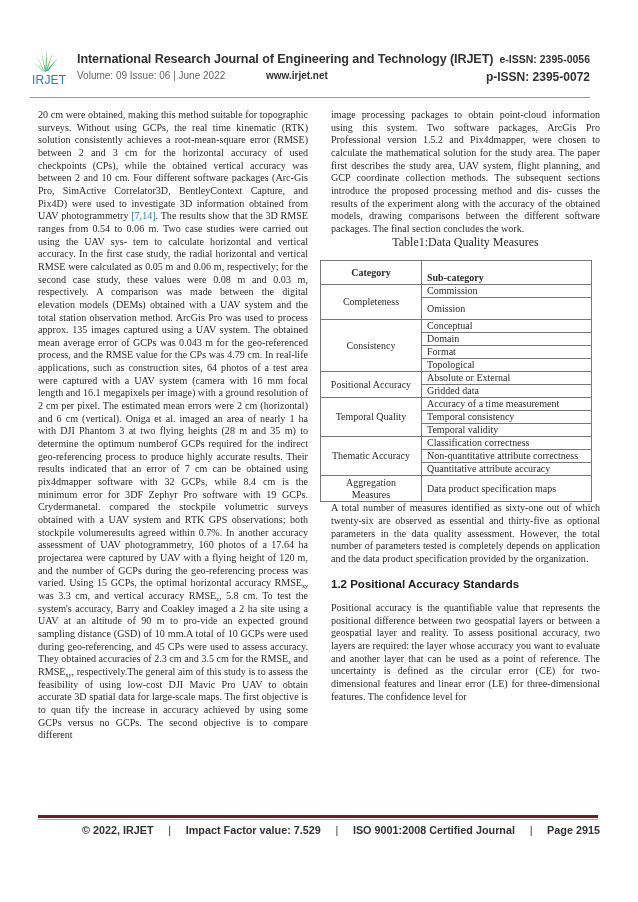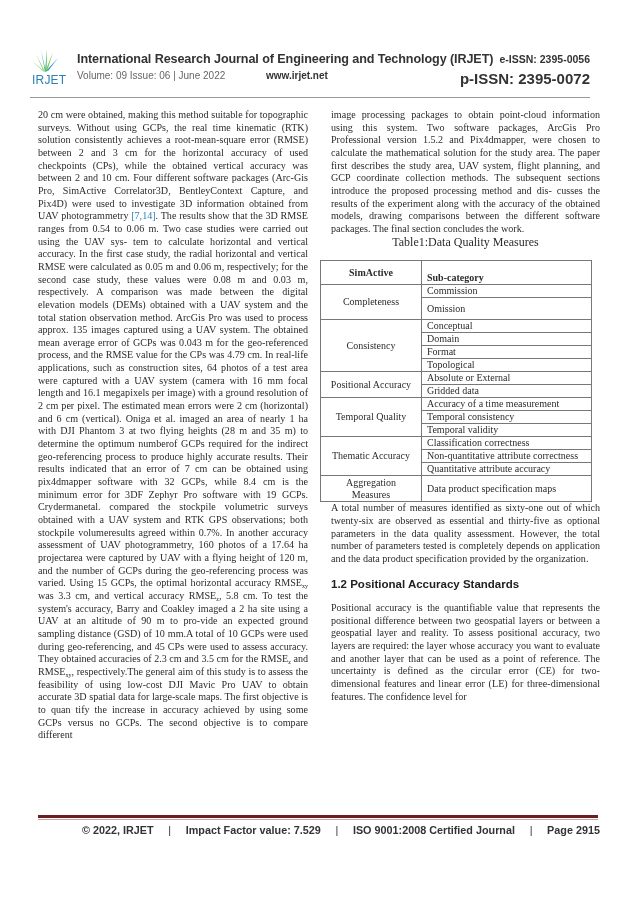--- a/index.html
+++ b/index.html
@@ -7,21 +7,21 @@
   body { font-family: "Liberation Serif", "DejaVu Serif", serif; color: #222; position: relative; }
 
   .header { position: absolute; top: 48px; left: 30px; width: 576px; height: 40px; }
   .logo { position: absolute; left: 0; top: 0; width: 30px; height: 34px; }
   .logo svg { display: block; }
   .logo-text { position: absolute; left: 2px; top: 25px; font-size: 12px; color: #2a7fb5; letter-spacing: 0.2px; font-family: Liberation Sans, sans-serif; }
   .journal-title { position: absolute; left: 47px; top: 4px; font-family: "Liberation Sans", sans-serif; font-weight: bold; font-size: 12.6px; color: #333; letter-spacing: -0.1px; }
   .volume { position: absolute; left: 47px; top: 22px; font-family: "Liberation Sans", sans-serif; font-size: 10px; color: #666; }
   .website { position: absolute; left: 236px; top: 22px; font-family: "Liberation Sans", sans-serif; font-weight: bold; font-size: 10px; color: #333; }
   .eissn { position: absolute; right: 16px; top: 5px; font-family: "Liberation Sans", sans-serif; font-weight: bold; font-size: 10.5px; color: #333; }
-  .pissn { position: absolute; right: 16px; top: 22px; font-family: "Liberation Sans", sans-serif; font-weight: bold; font-size: 15px; color: #333; }
+  .pissn { position: absolute; right: 16px; top: 22px; font-family: "Liberation Sans", sans-serif; font-weight: bold; font-size: 12px; color: #333; }
   .header-rule { position: absolute; top: 97px; left: 30px; width: 560px; height: 1px; background: #9a9a9a; }
 
   .col { position: absolute; top: 109px; font-size: 10.1px; line-height: 12.65px; text-align: justify; color: #2b2b2b; }
   .col-left { left: 38px; width: 270px; }
   .col-right { left: 331px; width: 269px; }
   .col p { margin: 0; }
   .cite { color: #2a7fb5; }
   sub { font-size: 6px; vertical-align: -2px; line-height: 0; }
 
   .section-heading { font-family: "Liberation Sans", sans-serif; font-weight: bold; font-size: 11.5px; color: #222; margin-top: 12px; margin-bottom: 12px; }
@@ -69,21 +69,21 @@
   <p><span>20 cm were obtained, making this method suitable for topographic surveys. Without using GCPs, the real time kinematic (RTK) solution consistently achieves a root-mean-square error (RMSE) between 2 and 3 cm for the horizontal accuracy of used checkpoints (CPs), while the obtained vertical accuracy was between 2 and 10 cm. Four different software packages (Arc-Gis Pro, SimActive Correlator3D, BentleyContext Capture, and Pix4D) were used to investigate 3D information obtained from UAV photogrammetry </span><span class="cite">[7,14]</span><span>. The results show that the 3D RMSE ranges from 0.54 to 0.06 m. Two case studies were carried out using the UAV sys- tem to calculate horizontal and vertical accuracy. In the first case study, the radial horizontal and vertical RMSE were calculated as 0.05 m and 0.06 m, respectively; for the second case study, these values were 0.08 m and 0.03 m, respectively. A comparison was made between the digital elevation models (DEMs) obtained with a UAV system and the total station observation method. ArcGis Pro was used to process approx. 135 images captured using a UAV system. The obtained mean average error of GCPs was 0.043 m for the geo-referenced process, and the RMSE value for the CPs was 4.79 cm. In real-life applications, such as construction sites, 64 photos of a test area were captured with a UAV system (camera with 16 mm focal length and 16.1 megapixels per image) with a ground resolution of 2 cm per pixel. The estimated mean errors were 2 cm (horizontal) and 6 cm (vertical). Oniga et al. imaged an area of nearly 1 ha with DJI Phantom 3 at two flying heights (28 m and 35 m) to determine the optimum numberof GCPs required for the indirect geo-referencing process to produce highly accurate results. Their results indicated that an error of 7 cm can be obtained using pix4dmapper software with 32 GCPs, while 8.4 cm is the minimum error for 3DF Zephyr Pro software with 19 GCPs. Crydermanetal. compared the stockpile volumetric surveys obtained with a UAV system and RTK GPS observations; both stockpile volumeresults agreed within 0.7%. In another accuracy assessment of UAV photogrammetry, 160 photos of a 17.64 ha projectarea were captured by UAV with a flying height of 120 m, and the number of GCPs during the geo-referencing process was varied. Using 15 GCPs, the optimal horizontal accuracy RMSE</span><sub>xy</sub><span> was 3.3 cm, and vertical accuracy RMSE</span><sub>z</sub><span>, 5.8 cm. To test the system's accuracy, Barry and Coakley imaged a 2 ha site using a UAV at an altitude of 90 m to pro-vide an expected ground sampling distance (GSD) of 10 mm.A total of 10 GCPs were used during geo-referencing, and 45 CPs were used to assess accuracy. They obtained accuracies of 2.3 cm and 3.5 cm for the RMSE</span><sub>z</sub><span> and RMSE</span><sub>xy</sub><span>, respectively.The general aim of this study is to assess the feasibility of using low-cost DJI Mavic Pro UAV to obtain accurate 3D spatial data for large-scale maps. The first objective is to quan tify the increase in accuracy achieved by using some GCPs versus no GCPs. The second objective is to compare different</span></p>
 </div>
 
 <div class="col col-right">
   <p>image processing packages to obtain point-cloud information using this system. Two software packages, ArcGis Pro Professional version 1.5.2 and Pix4dmapper, were chosen to calculate the mathematical solution for the study area. The paper first describes the study area, UAV system, flight planning, and GCP coordinate collection methods. The subsequent sections introduce the proposed processing method and dis- cusses the results of the experiment along with the accuracy of the obtained models, drawing comparisons between the different software packages. The final section concludes the work.</p>
   <div class="table-caption">Table1:Data Quality Measures</div>
 
   <table class="dq">
     <tbody>
         <tr>
-      <th class="cat">SimActive</th>
+      <th class="cat">Category</th>
       <th class="sub">Sub-category</th>
     </tr>
 
     <tr>
       <td class="cat" rowspan="2">Completeness</td>
       <td class="sub">Commission</td>
     </tr>
     <tr>
       <td class="sub" style="height:22px">Omission</td>
     </tr>

